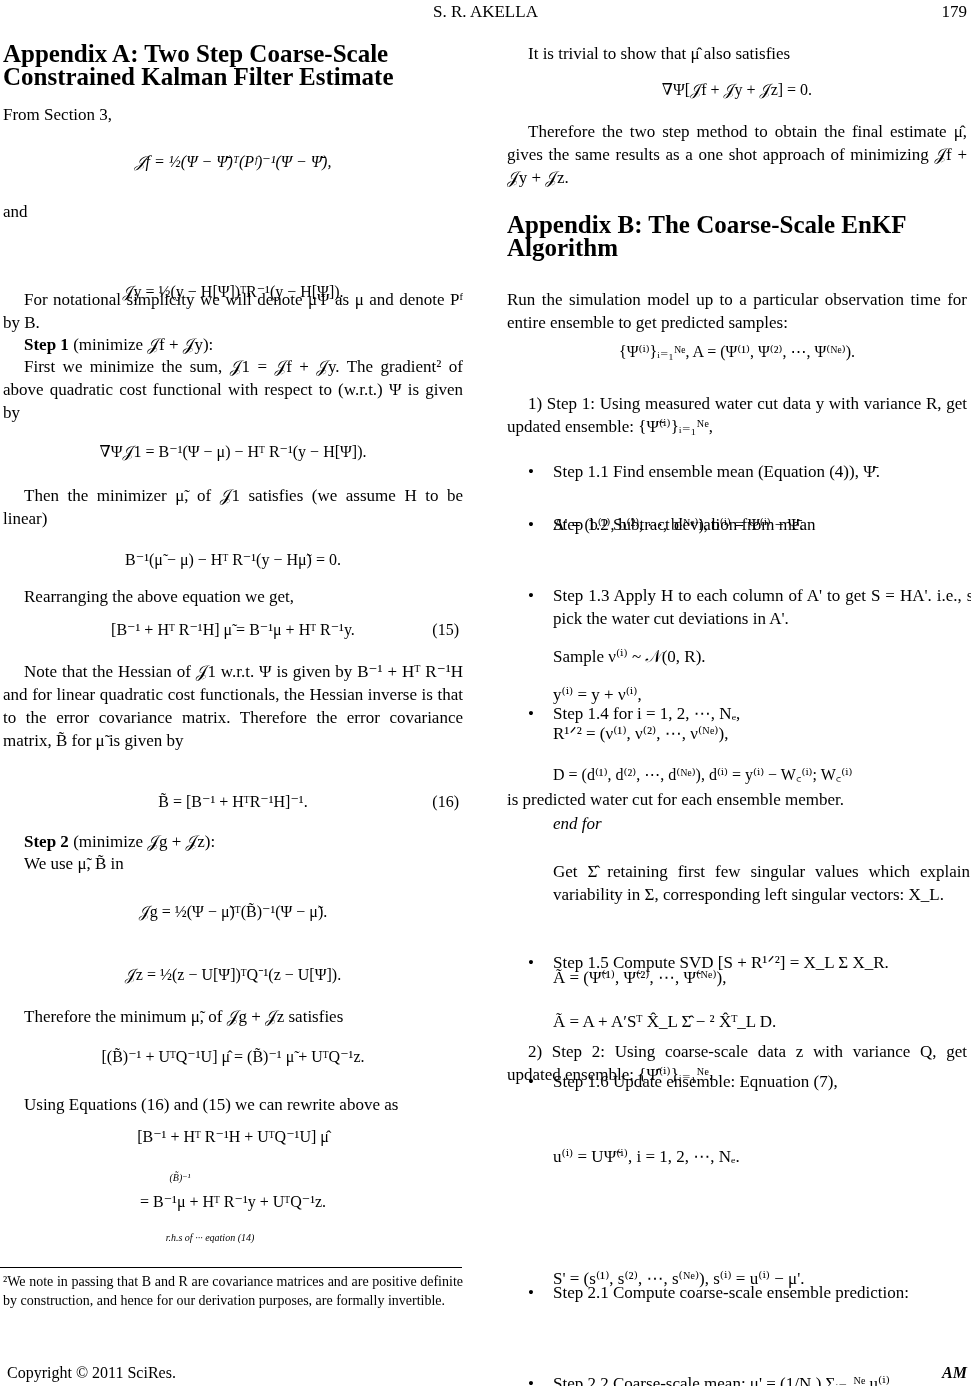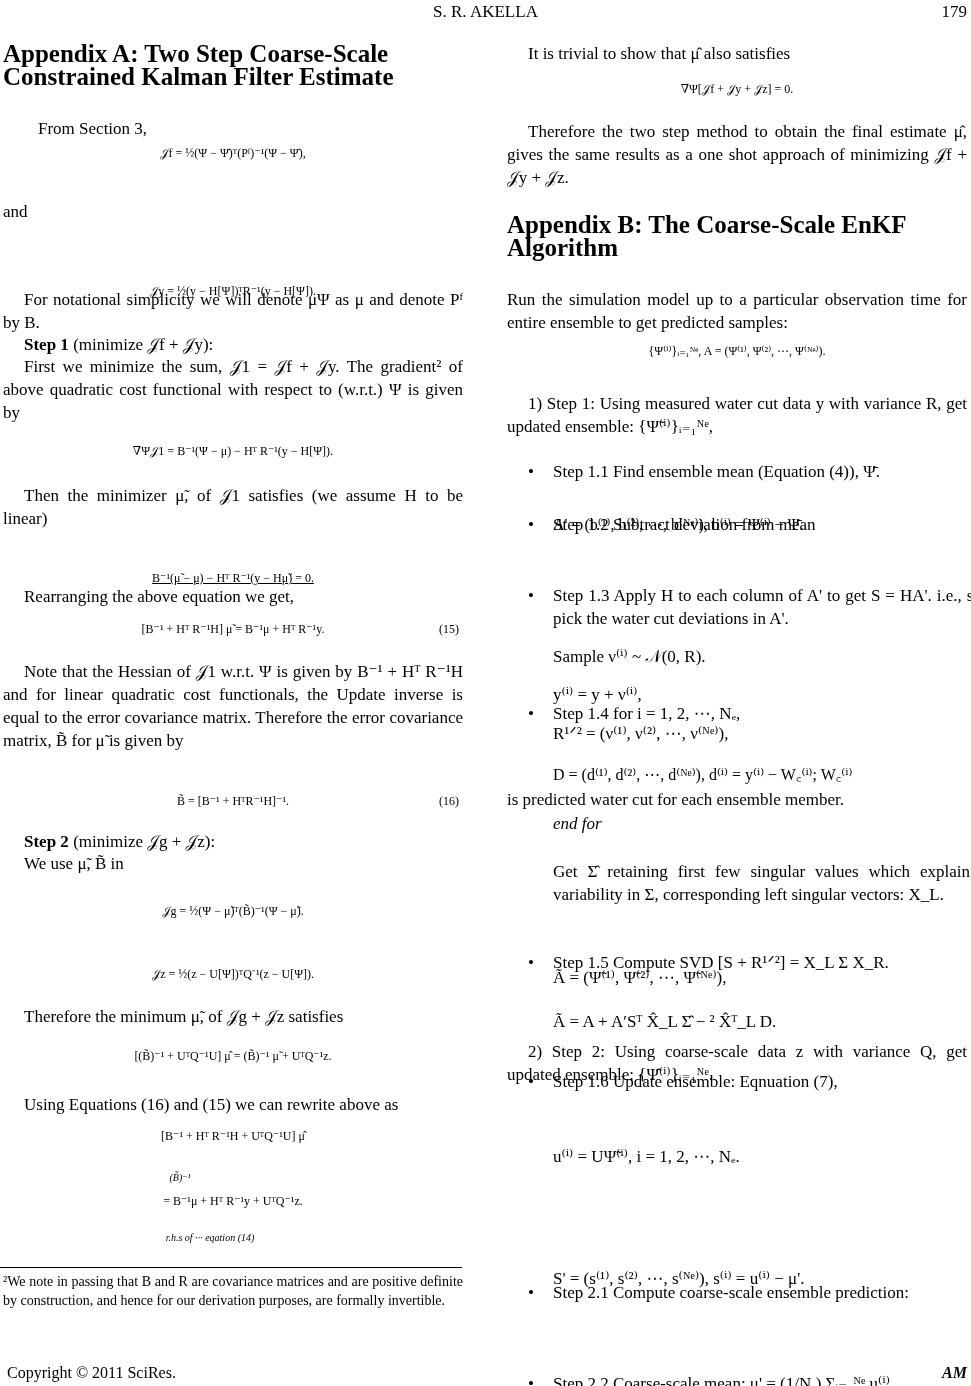--- a/index.html
+++ b/index.html
@@ -7,60 +7,60 @@
          font-family:"Liberation Serif", "DejaVu Serif", serif; color:#000; }
   .abs { position:absolute; }
   .hdr { top:2px; left:0; width:971px; text-align:center; font-size:17px; }
   .pgno { top:2px; right:4px; font-size:17px; }
   .col { position:absolute; font-size:17px; line-height:23px; }
   .left { left:3px; width:460px; }
   .right { left:507px; width:460px; }
   .h1 { font-weight:bold; font-size:25px; line-height:23px; margin:0; }
   .p { margin:0; text-align:justify; }
   .ind { text-indent:21px; }
-  .eq { text-align:center; font-size:12px; white-space:nowrap; }
+  .eq { text-align:center; font-size:16px; white-space:nowrap; }
   .eqnum { position:absolute; right:4px; }
   b { font-weight:bold; }
   i { font-style:italic; }
   .bul { position:relative; padding-left:46px; margin:0; text-align:justify; }
   .bul::before { content:"•"; position:absolute; left:21px; top:0; }
   .sub { padding-left:46px; }
   .rule { border-top:1.5px solid #000; }
   .fn { font-size:14px; line-height:19px; text-align:justify; }
   .foot { font-size:16px; }
   .under { font-size:10px; font-style:italic; text-align:center; }
 </style>
 </head>
 <body>
 
 <div class="abs hdr">S. R. AKELLA</div>
 <div class="abs pgno">179</div>
 
 <div class="col left" style="top:42px;">
   <h1 class="h1">Appendix A: Two Step Coarse-Scale Constrained Kalman Filter Estimate</h1>
 </div>
-<p class="col left p" style="top:117px;margin-left:35px;">From Section 3,</p>
-<div class="col left eq" style="top:142px;">𝒥f = ½(Ψ − Ψ̄)ᵀ(Pᶠ)⁻¹(Ψ − Ψ̄),</div>
+<p class="col left p" style="top:103px;">From Section 3,</p>
+<div class="col left eq" style="top:150px;font-style:italic;">𝒥f = ½(Ψ − Ψ̄)ᵀ(Pᶠ)⁻¹(Ψ − Ψ̄),</div>
 <p class="col left p" style="top:200px;">and</p>
 <div class="col left eq" style="top:244px;margin-top:36px;">𝒥y = ½(y − H[Ψ])ᵀR⁻¹(y − H[Ψ]).</div>
 <p class="col left p ind" style="top:288px;">For notational simplicity we will denote μΨ as μ and denote Pᶠ by B.</p>
 <p class="col left p ind" style="top:333px;">
   <b>Step 1</b>
   <span>(minimize 𝒥f + 𝒥y):</span>
 </p>
 <p class="col left p ind" style="top:355px;">First we minimize the sum, 𝒥1 = 𝒥f + 𝒥y. The gradient² of above quadratic cost functional with respect to (w.r.t.) Ψ is given by</p>
 <div class="col left eq" style="top:440px;">∇Ψ𝒥1 = B⁻¹(Ψ − μ) − Hᵀ R⁻¹(y − H[Ψ]).</div>
 <p class="col left p ind" style="top:484px;">Then the minimizer μ̃, of 𝒥1 satisfies (we assume H to be linear)</p>
-<div class="col left eq" style="top:567px;text-decoration:underline;">B⁻¹(μ̃ − μ) − Hᵀ R⁻¹(y − Hμ̃) = 0.</div>
+<div class="col left eq" style="top:548px;">B⁻¹(μ̃ − μ) − Hᵀ R⁻¹(y − Hμ̃) = 0.</div>
 <p class="col left p ind" style="top:585px;">Rearranging the above equation we get,</p>
 <div class="col left eq" style="top:618px;">
   <span>[B⁻¹ + Hᵀ R⁻¹H] μ̃ = B⁻¹μ + Hᵀ R⁻¹y.</span>
   <span class="eqnum">(15)</span>
 </div>
-<p class="col left p ind" style="top:660px;">Note that the Hessian of 𝒥1 w.r.t. Ψ is given by B⁻¹ + Hᵀ R⁻¹H and for linear quadratic cost functionals, the Update inverse is equal to the error covariance matrix. Therefore the error covariance matrix, B̃ for μ̃ is given by</p>
+<p class="col left p ind" style="top:660px;">Note that the Hessian of 𝒥1 w.r.t. Ψ is given by B⁻¹ + Hᵀ R⁻¹H and for linear quadratic cost functionals, the Hessian inverse is that to the error covariance matrix. Therefore the error covariance matrix, B̃ for μ̃ is given by</p>
 <div class="col left eq" style="top:790px;">
   <span>B̃ = [B⁻¹ + HᵀR⁻¹H]⁻¹.</span>
   <span class="eqnum">(16)</span>
 </div>
 <p class="col left p ind" style="top:830px;">
   <b>Step 2</b>
   <span>(minimize 𝒥g + 𝒥z):</span>
 </p>
 <p class="col left p ind" style="top:852px;">We use μ̃, B̃ in</p>
 <div class="col left eq" style="top:900px;">𝒥g = ½(Ψ − μ̃)ᵀ(B̃)⁻¹(Ψ − μ̃).</div>

